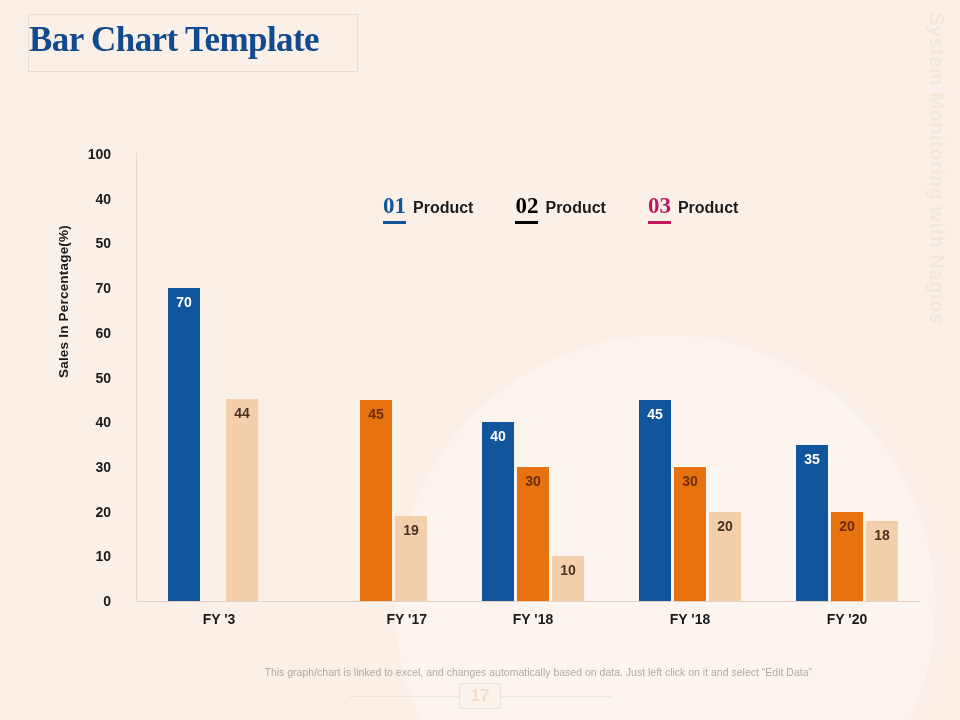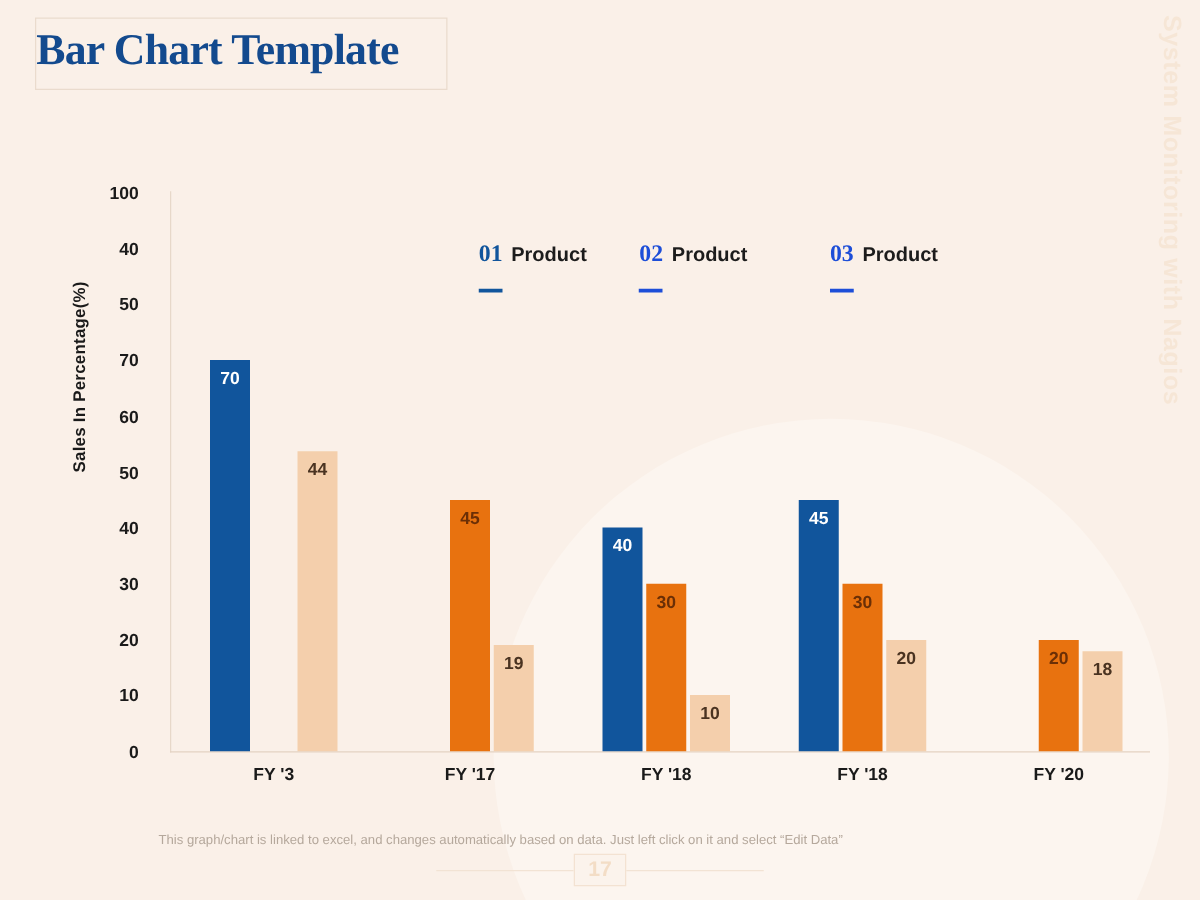--- a/index.html
+++ b/index.html
@@ -183,44 +183,44 @@
     gap: 42px;
     align-items: flex-start;
     z-index: 4;
   }
   .legend-item {
     display: flex;
     align-items: baseline;
     gap: 7px;
   }
   .legend-num {
-    font-size: 19px;
+    font-size: 23px;
     font-weight: bold;
     border-bottom: 3px solid currentColor;
-    padding-bottom: 18px;
+    padding-bottom: 4px;
     line-height: 1;
     font-family: "Liberation Serif", serif;
   }
   .legend-num.c0 { color: #11559c; }
-  .legend-num.c1 { color: #1d4ed8; }
-  .legend-num.c2 { color: #1d4ed8; margin-left: 24px; }
+  .legend-num.c1 { color: #000000; }
+  .legend-num.c2 { color: #be185d; }
   .legend-label {
     font-size: 16px;
     font-weight: bold;
     color: #1c1c1c;
     line-height: 1;
   }
 
   
   #footnote {
     position: absolute;
-    left: 0;
+    left: 11px;
     top: 666px;
     width: 801px;
-    text-align: center;
+    text-align: right;
     font-size: 10.5px;
     color: #b5a89c;
     z-index: 3;
   }
 
   
   #pager {
     position: absolute;
     left: 0;
     top: 680px;
@@ -289,21 +289,21 @@
       <div class="ytick" style="top: 223.5px;">50</div>
       <div class="ytick" style="top: 268.2px;">40</div>
       <div class="ytick" style="top: 312.9px;">30</div>
       <div class="ytick" style="top: 357.6px;">20</div>
       <div class="ytick" style="top: 402.3px;">10</div>
       <div class="ytick" style="top: 447px;">0</div>
       <div class="group" style="left: 31px; width: 102px;">
         <div class="bar s0" style="left: 0px; height: 312.9px;">
           <span class="val">70</span>
         </div>
-        <div class="bar s2" style="left: 70px; height: 240px;">
+        <div class="bar s2" style="left: 58px; height: 202px;">
           <span class="val">44</span>
         </div>
       </div>
       <div class="group" style="left: 188px; width: 102px;">
         <div class="bar s1" style="left: 35px; height: 201.15px;">
           <span class="val">45</span>
         </div>
         <div class="bar s2" style="left: 70px; height: 84.93px;">
           <span class="val">19</span>
         </div>
@@ -324,30 +324,33 @@
           <span class="val">45</span>
         </div>
         <div class="bar s1" style="left: 35px; height: 134.1px;">
           <span class="val">30</span>
         </div>
         <div class="bar s2" style="left: 70px; height: 89.4px;">
           <span class="val">20</span>
         </div>
       </div>
       <div class="group" style="left: 659px; width: 102px;">
+        <div class="bar s0" style="left: 0px; height: 156.45px;">
+          <span class="val">35</span>
+        </div>
         <div class="bar s1" style="left: 35px; height: 89.4px;">
           <span class="val">20</span>
         </div>
         <div class="bar s2" style="left: 70px; height: 80.46px;">
           <span class="val">18</span>
         </div>
       </div>
     </div>
 <div class="xtick" style="left: 168px; width: 102px;">FY '3</div>
-    <div class="xtick" style="left: 325px; width: 102px;">FY '17</div>
+    <div class="xtick" style="left: 325px; width: 102px; text-align: right;">FY '17</div>
     <div class="xtick" style="left: 482px; width: 102px;">FY '18</div>
     <div class="xtick" style="left: 639px; width: 102px;">FY '18</div>
     <div class="xtick" style="left: 796px; width: 102px;">FY '20</div>
   </div>
 
 <div id="footnote">This graph/chart is linked to excel, and changes automatically based on data. Just left click on it and select “Edit Data”</div>
 
 <div id="pager">
   <div class="rule"></div>
   <div id="pager-box">17</div>

